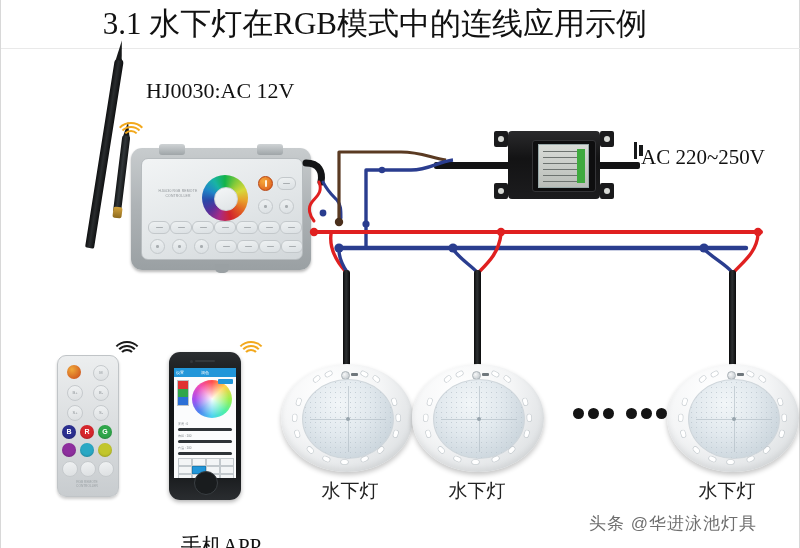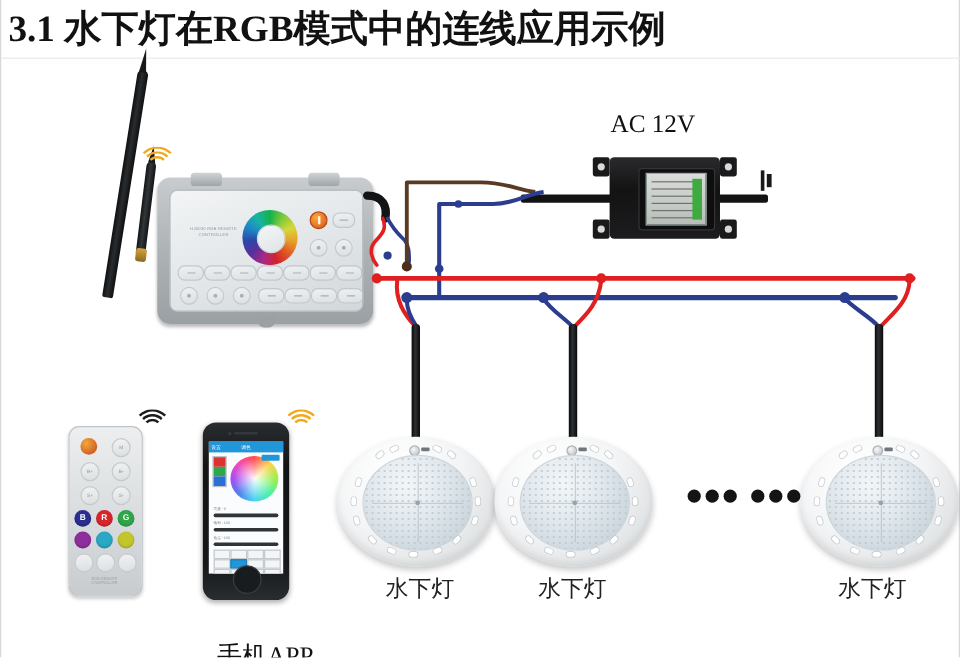--- a/index.html
+++ b/index.html
@@ -11,22 +11,22 @@
   #stage{position:absolute;left:0;top:0;width:800px;height:548px;
     border-left:1px solid #d8d8d8;border-right:1px solid #d8d8d8;
     box-sizing:border-box;background:#fff;}
 
   .abs{position:absolute;}
 
   
   #title{
     left:6px;top:2px;width:640px;height:44px;
     font-size:31px;line-height:44px;color:#111;
-    font-family:"Liberation Serif", serif;font-weight:700;
-    white-space:nowrap;letter-spacing:0px;
+    font-family:"Liberation Serif", serif;font-weight:400;
+    white-space:nowrap;letter-spacing:0px;text-align:right;
   }
   #title-rule{left:0;top:48px;width:800px;height:1px;background:#e9e9e9;}
 
   
   .lbl{color:#111;white-space:nowrap;font-family:"Liberation Serif", serif;}
   #lbl-controller{left:145px;top:78px;font-size:22px;}
   #lbl-trans{left:473px;top:67px;font-size:21px;text-align:center;width:140px;}
   #lbl-trans2{left:473px;top:91px;font-size:21px;text-align:center;width:140px;}
   #lbl-mains{left:640px;top:145px;font-size:21px;}
   .lamp-cap{font-size:19px;color:#222;text-align:center;width:120px;}
@@ -201,20 +201,21 @@
 
   <div class="abs ant" id="ant-big"></div>
   <div class="abs ant" id="ant-small"></div>
   <div class="abs ant-base" id="ant-small-base"></div>
   <div class="abs wifi" id="wifi-ctrl" style="left:119px;top:120px;width:30px;height:18px;">
     <span style="left:2px;top:10px;width:14px;height:14px;"></span>
     <span style="left:-2px;top:6px;width:22px;height:22px;"></span>
     <span style="left:-6px;top:2px;width:30px;height:30px;"></span>
   </div>
 
+  <div class="abs lbl" id="lbl-controller">HJ0030:AC 12V</div>
 
   <div class="abs" id="controller">
     <div class="ctrl-shell"></div>
     <div class="ctrl-clip" style="left:28px;top:-4px;"></div>
     <div class="ctrl-clip" style="left:126px;top:-4px;"></div>
     <div class="ctrl-latch"></div>
     <div class="ctrl-face">
       <div class="brandtxt">HJ0030
 RGB REMOTE
 CONTROLLER</div>
@@ -269,21 +270,20 @@
         </div>
       <div class="btn wide" style="left:117px;top:81px;">
           <i class="btn-bar"></i>
         </div>
       <div class="btn wide" style="left:139px;top:81px;">
           <i class="btn-bar"></i>
         </div>
     </div>
   </div>
 
-  <div class="abs lbl" id="lbl-trans2">AC 12V</div>
 
   <div class="abs" id="trans">
     <div class="tr-lead" style="left:-60px;top:31px;width:78px;"></div>
     <div class="tr-lead" style="left:100px;top:31px;width:46px;"></div>
     <div class="tr-body">
       <div class="tr-inner"></div>
       <div class="tr-plate">
         <i class="ln" style="top:6px;"></i>
           <i class="ln" style="top:12px;"></i>
         <i class="ln" style="top:18px;"></i>
@@ -296,20 +296,21 @@
     <div class="tr-ear" style="left:0;top:0;"></div>
     <div class="tr-ear" style="left:0;top:52px;"></div>
     <div class="tr-ear" style="left:106px;top:0;"></div>
     <div class="tr-ear" style="left:106px;top:52px;"></div>
   </div>
 
   <div class="abs plug">
     <i style="left:0;top:0;width:2.5px;height:17px;"></i>
     <i style="left:5px;top:3px;width:3.5px;height:11px;"></i>
   </div>
+  <div class="abs lbl" id="lbl-mains">AC 220~250V</div>
 
   <svg id="wires" viewBox="0 0 800 548">
 
     <path d="M305,163 C318,163 322,172 320,182" stroke="#131416" stroke-width="7" fill="none" stroke-linecap="round"></path>
 
     <path d="M318,182 C322,192 316,196 311,202 C306,208 309,216 313,221" stroke="#e02020" stroke-width="3" fill="none" stroke-linecap="round"></path>
     <path d="M322,182 C327,192 332,196 336,200 C340,205 340,210 340,218" stroke="#2a3d8f" stroke-width="3" fill="none" stroke-linecap="round"></path>
 
     <path d="M338,222 L338,185 L338,152 L400,152 C420,152 430,158 445,160" stroke="#5a3a22" stroke-width="3.2" fill="none" stroke-linejoin="round"></path>
 
@@ -504,14 +505,15 @@
       <div class="ph-g" style="left:4px;top:106px;width:12px;height:6px;"></div>
       <div class="ph-g" style="left:18px;top:106px;width:12px;height:6px;"></div>
       <div class="ph-g" style="left:32px;top:106px;width:12px;height:6px;"></div>
       <div class="ph-g" style="left:46px;top:106px;width:12px;height:6px;"></div>
     </div>
     <div class="ph-home"></div>
   </div>
 
   <div class="abs lbl" id="cap-app">手机APP</div>
 
+  <div class="abs" id="watermark">头条 @华进泳池灯具</div>
 
 </div>
 
 </body></html>

